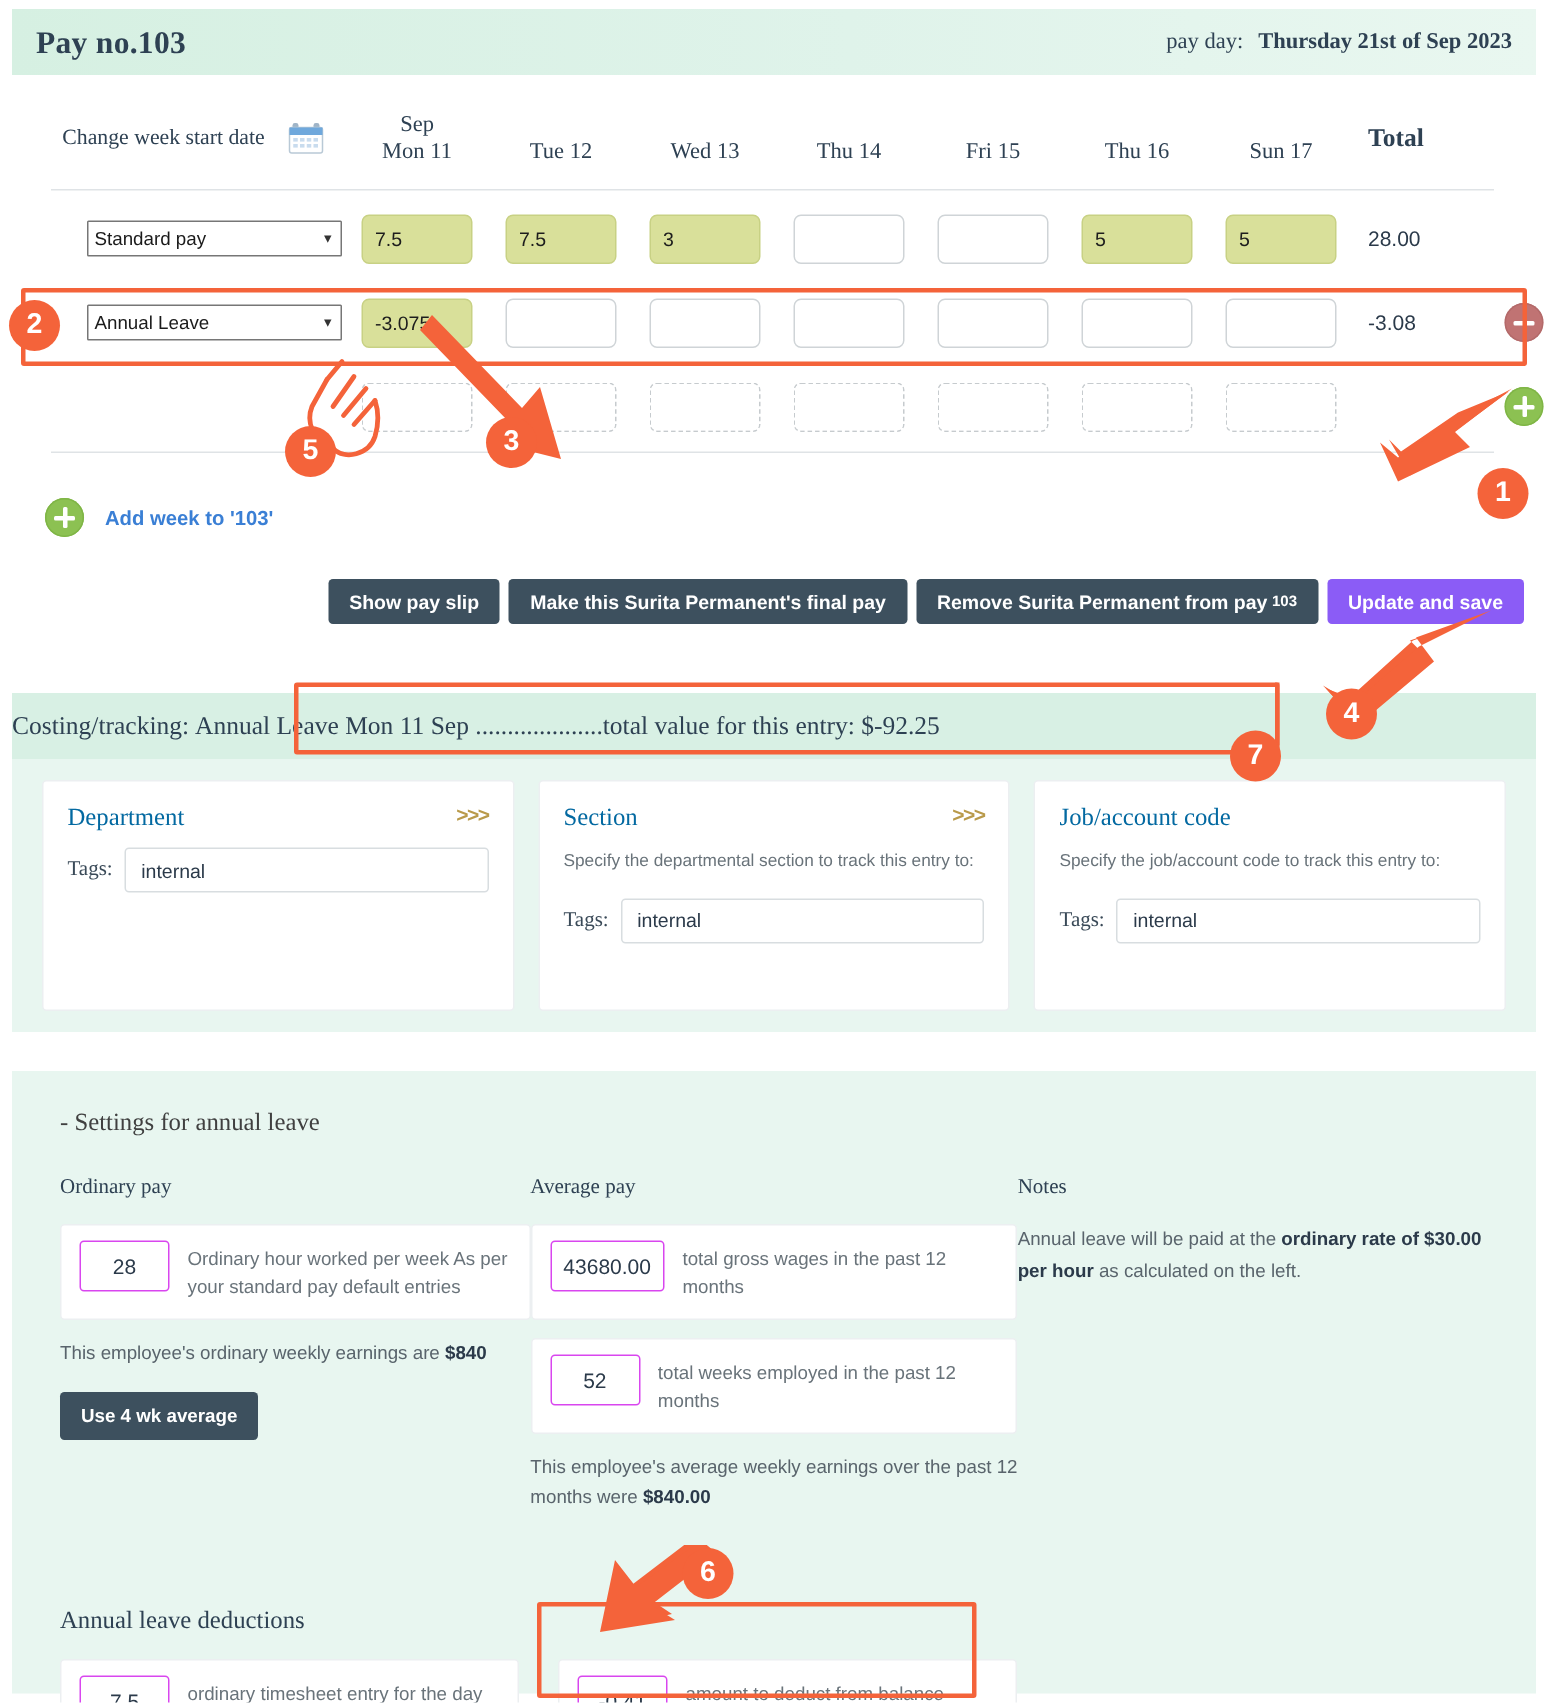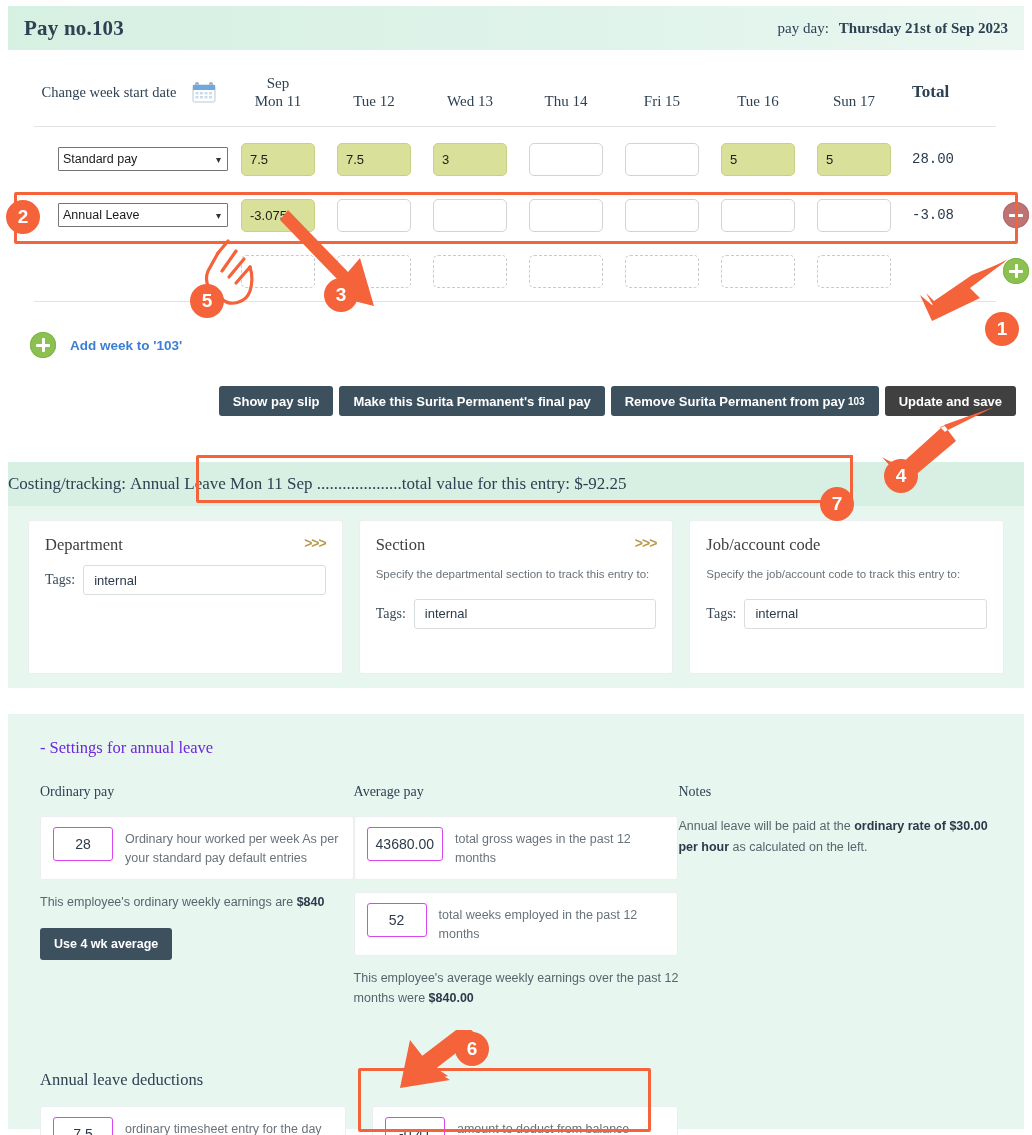--- a/index.html
+++ b/index.html
@@ -53,21 +53,21 @@
     display:flex; align-items:center; padding:0 4px; position:relative;
   }
   .sel .caret{ position:absolute; right:6px; font-size:10px; color:#333; }
   .cell{
     width:74px; height:33px; border:1px solid #cfd4d7; border-radius:5px;
     background:#ffffff; display:flex; align-items:center; padding-left:8px;
     font-family:"Liberation Sans", sans-serif; font-size:13px; color:#1d1d1d;
   }
   .cell.filled{ background:#d9e09a; border-color:#c8d184; }
   .cell.dashed{ background:#fff; border:1px dashed #c6cbce; }
-  .total-val{ font-family:Liberation Mono, monospace; font-size:14px; color:#2b3a4a; }
+  .total-val{ font-family:Liberation Sans, sans-serif; font-size:14px; color:#2b3a4a; }
 
   .icon-circle{ width:26px; height:26px; border-radius:50%; position:relative; display:block; }
   .icon-minus{ background:#c07373; box-shadow:0 0 0 1px #b36a6a inset;}
   .icon-plus{ background:#8cc152; box-shadow:0 0 0 1px #7fb546 inset;}
   .icon-circle .bar{ position:absolute; background:#fff; border-radius:1px; }
   .icon-circle .bar.h{ left:6px; right:6px; top:11.5px; height:3.5px; }
   .icon-circle .bar.v{ top:6px; bottom:6px; left:11.5px; width:3.5px; }
 
   .row3{ height:48px; }
 
@@ -81,42 +81,42 @@
   }
 
   
   .btnrow{ position:absolute; left:0; top:386px; width:1024px; display:flex; justify-content:flex-end; padding-right:8px; }
   .btn{
     height:30px; background:#3d505e; color:#fff; border:none; border-radius:3px;
     font-family:"Liberation Sans", sans-serif; font-size:13px; font-weight:bold;
     padding:0 14px; margin-left:6px; display:flex; align-items:center; white-space:nowrap;
     cursor:pointer;
   }
-  .btn.primary{ background:#404040; }
+  .btn.primary{ background:#8b5cf6; }
   .btn .sup{ font-size:10px; margin-left:3px; }
 
   
   .costing{
     position:absolute; left:8px; top:462px; width:1016px; height:44px;
     background:#d8f0e4; display:flex; align-items:center; 
     font-size:17px; color:#2e4153;
   }
   .costing .lead{ margin-right:4px; }
 
   
   .cards-wrap{
     position:absolute; left:8px; top:506px; width:1016px; height:182px; background:#e8f6f0;
     padding:14px 20px;
     display:flex; gap:16px;
   }
   .card{
     flex:1; background:#fff; border:1px solid #eceff1; border-radius:3px;
     padding:14px 16px 16px 16px; position:relative;
   }
-  .card h3{ margin:0 0 10px 0; font-size:16.5px; font-weight:normal; color:#404040; }
+  .card h3{ margin:0 0 10px 0; font-size:16.5px; font-weight:normal; color:#0369a1; }
   .card .chev{
     position:absolute; right:16px; top:14px; color:#b99a4a; font-weight:bold;
     font-family:"Liberation Sans", sans-serif; font-size:14px; letter-spacing:-1px;
   }
   .card p{
     margin:0 0 14px 0; font-family:"Liberation Sans", sans-serif;
     font-size:11.5px; color:#69737a; line-height:1.7;
   }
   .tagline{ display:flex; align-items:center; }
   .tagline .tl{ font-size:14px; color:#3a4a58; margin-right:8px; }
@@ -124,21 +124,21 @@
     flex:1; height:30px; border:1px solid #d8dde0; border-radius:3px; background:#fff;
     display:flex; align-items:center; padding-left:10px;
     font-family:"Liberation Sans", sans-serif; font-size:13px; color:#2b3a4a;
   }
 
   
   .settings{
     position:absolute; left:8px; top:714px; width:1016px; height:415px;
     background:#e8f6f0; padding:24px 32px;
   }
-  .settings .sect-title{ font-size:16.5px; color:#6d28d9; margin-bottom:26px; }
+  .settings .sect-title{ font-size:16.5px; color:#404040; margin-bottom:26px; }
   .settings .cols{ display:flex; }
   .scol{ width:334px; }
   .scol.mid{ width:346px; }
   .scol h4{ margin:0 0 16px 0; font-size:14px; font-weight:normal; color:#2e4153; }
 
   .infobox{
     background:#fff; border:1px solid #eceff1; border-radius:3px;
     padding:10px 12px; display:flex; align-items:flex-start; margin-bottom:12px;
   }
   .infobox .numbox{
@@ -244,21 +244,21 @@
       </div>
     <div class="col-day">
         <div class="day-head">
       <span class="sep">&nbsp;</span>
           <span class="mon">Fri 15</span>
         </div>
       </div>
     <div class="col-day">
         <div class="day-head">
       <span class="sep">&nbsp;</span>
-          <span class="mon">Tue 16</span>
+          <span class="mon">Thu 16</span>
         </div>
       </div>
     <div class="col-day">
         <div class="day-head">
       <span class="sep">&nbsp;</span>
           <span class="mon">Sun 17</span>
         </div>
       </div>
     <div class="col-total">
       <span class="total-head">Total</span>

